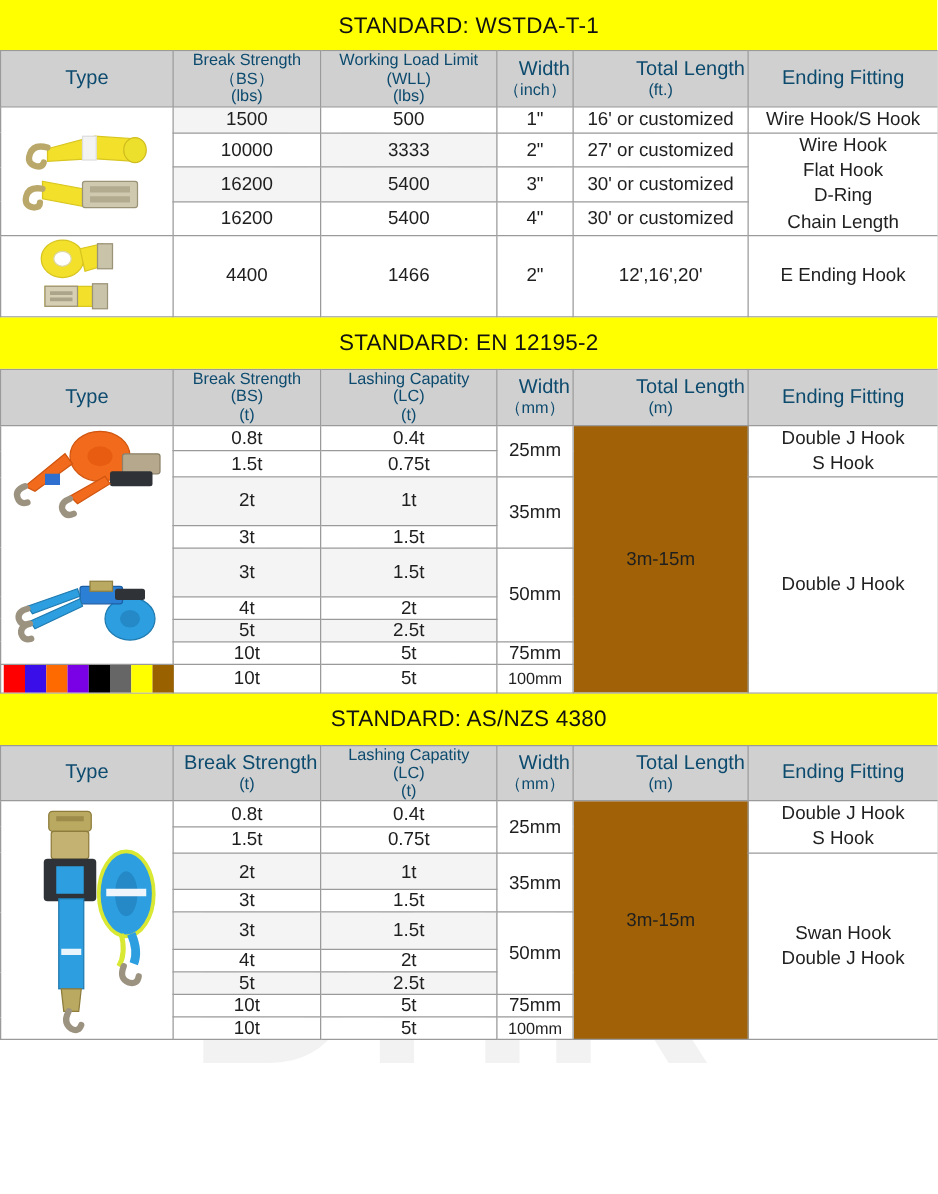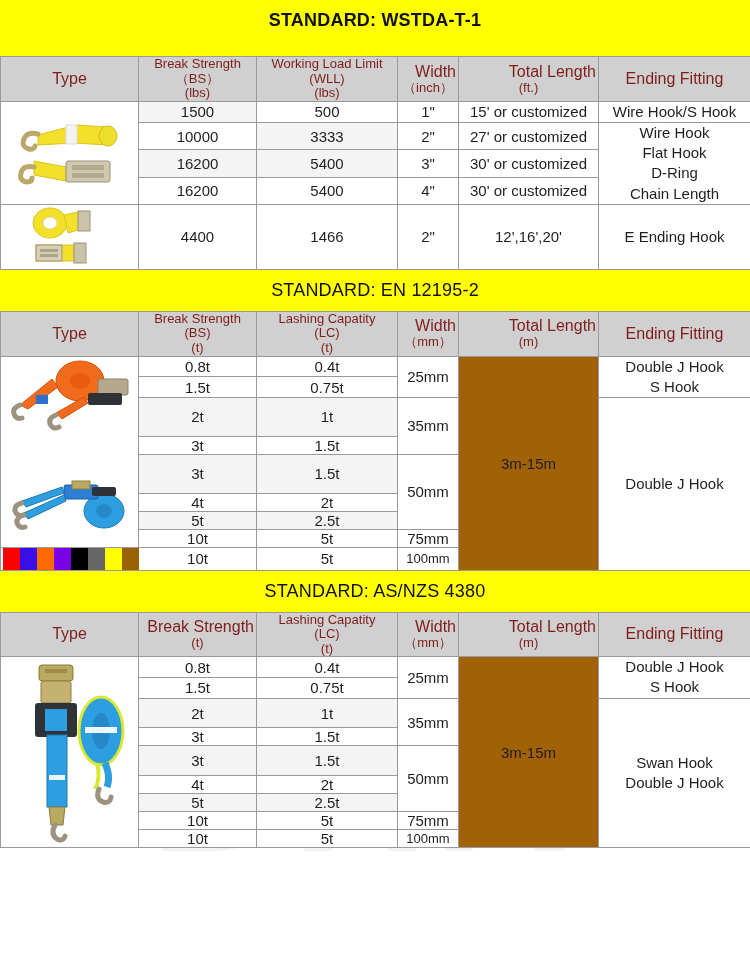--- a/index.html
+++ b/index.html
@@ -43,21 +43,21 @@
     position: relative;
     z-index: 2;
     background: #ffff00;
     text-align: center;
     font-size: 18px;
     font-weight: 400;
     color: #111;
     letter-spacing: .2px;
     box-sizing: border-box;
   }
-  .banner-1 { height: 56px; line-height: 41px; font-weight: bold; }
+  .banner-1 { height: 40px; line-height: 41px; }
   .banner-2 { height: 41px; line-height: 41px; }
   .banner-3 { height: 41px; line-height: 41px; }
 
   
   table.spec {
     position: relative;
     z-index: 1;
     width: 750px;
     border-collapse: collapse;
     table-layout: fixed;
@@ -70,21 +70,21 @@
     vertical-align: middle;
     font-size: 15px;
     color: #1f1f1f;
     padding: 0 2px;
     background-clip: padding-box;
   }
   table.spec thead th {
     background: #d0d0d0;
     font-size: 15px;
     line-height: 1.12;
-    color: #7f1d1d;
+    color: #0c4a6e;
   }
   th.h-type   { width: 138px; }
   th.h-bs     { width: 118px; }
   th.h-wll    { width: 141px; }
   th.h-width  { width: 61px;  }
   th.h-len    { width: 140px; }
   th.h-fit    { width: 152px; }
 
   .hdr-big { font-size: 16px; text-align: right; }
   .hdr-sm  { font-size: 13px; }
@@ -184,21 +184,21 @@
               <rect x="68" y="60" width="32" height="5" fill="#b3ab90"></rect>
               <rect x="68" y="68" width="32" height="5" fill="#b3ab90"></rect>
               <path d="M30 62 q-11 -2 -13 6 q-2 8 6 9 q5 0 5 -4" fill="none" stroke="#b9a86a" stroke-width="5" stroke-linecap="round"></path>
             </g>
           </svg>
         </div>
       </td>
       <td class="cell-shade">1500</td>
       <td class="cell-plain">500</td>
       <td class="cell-plain width-cell">1"</td>
-      <td class="cell-plain wide-txt">15' or customized</td>
+      <td class="cell-plain wide-txt">16' or customized</td>
       <td class="fit-cell" rowspan="1">
         <div class="fit-lines">
           <span>Wire Hook/S Hook</span>
         </div>
       </td>
     </tr>
     <tr>
       <td class="cell-plain">10000</td>
       <td class="cell-shade">3333</td>
       <td class="cell-plain width-cell">2"</td>

